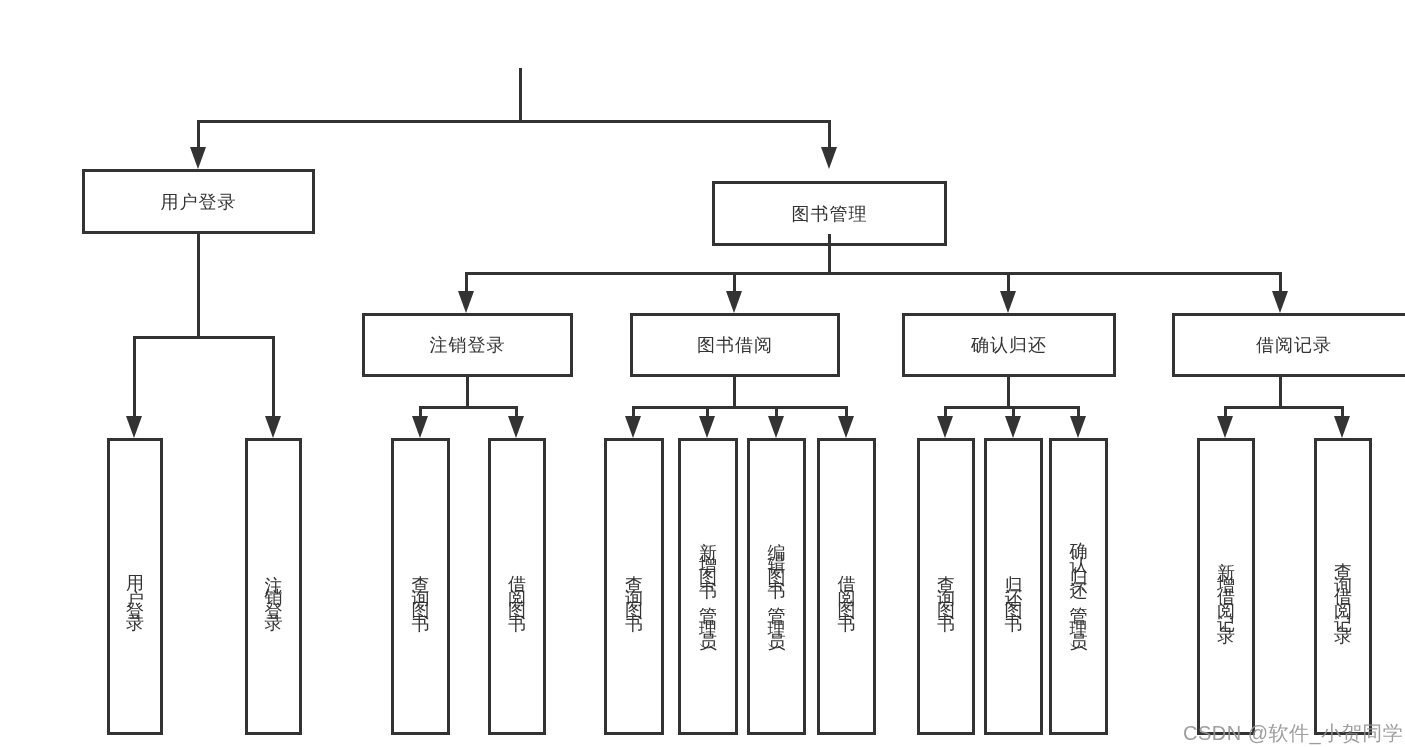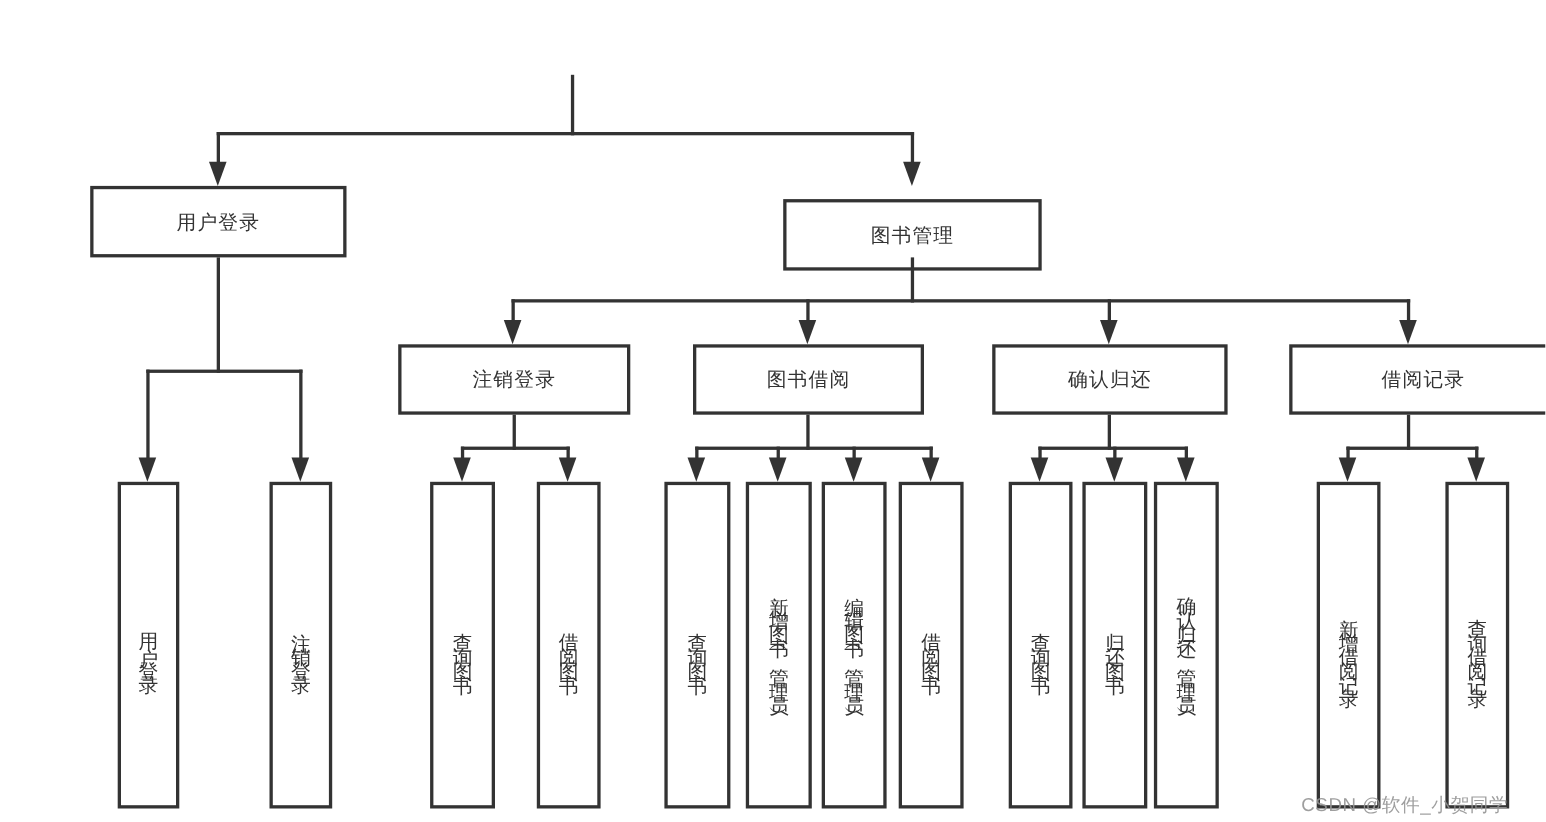--- a/index.html
+++ b/index.html
@@ -37,21 +37,21 @@
   .arrow-head{
     position:absolute;
     width:0;height:0;
     border-left:8px solid transparent;
     border-right:8px solid transparent;
     border-top:22px solid #333333;
   }
   .watermark{
     position:absolute;
     left:1183px;top:720px;
-    font-size:17px;
+    font-size:20px;
     color:rgba(148,148,148,0.9);
     letter-spacing:0.5px;
     z-index:5;
     white-space:nowrap;
   }
 </style>
 </head>
 <body>
 
 <div class="canvas">

